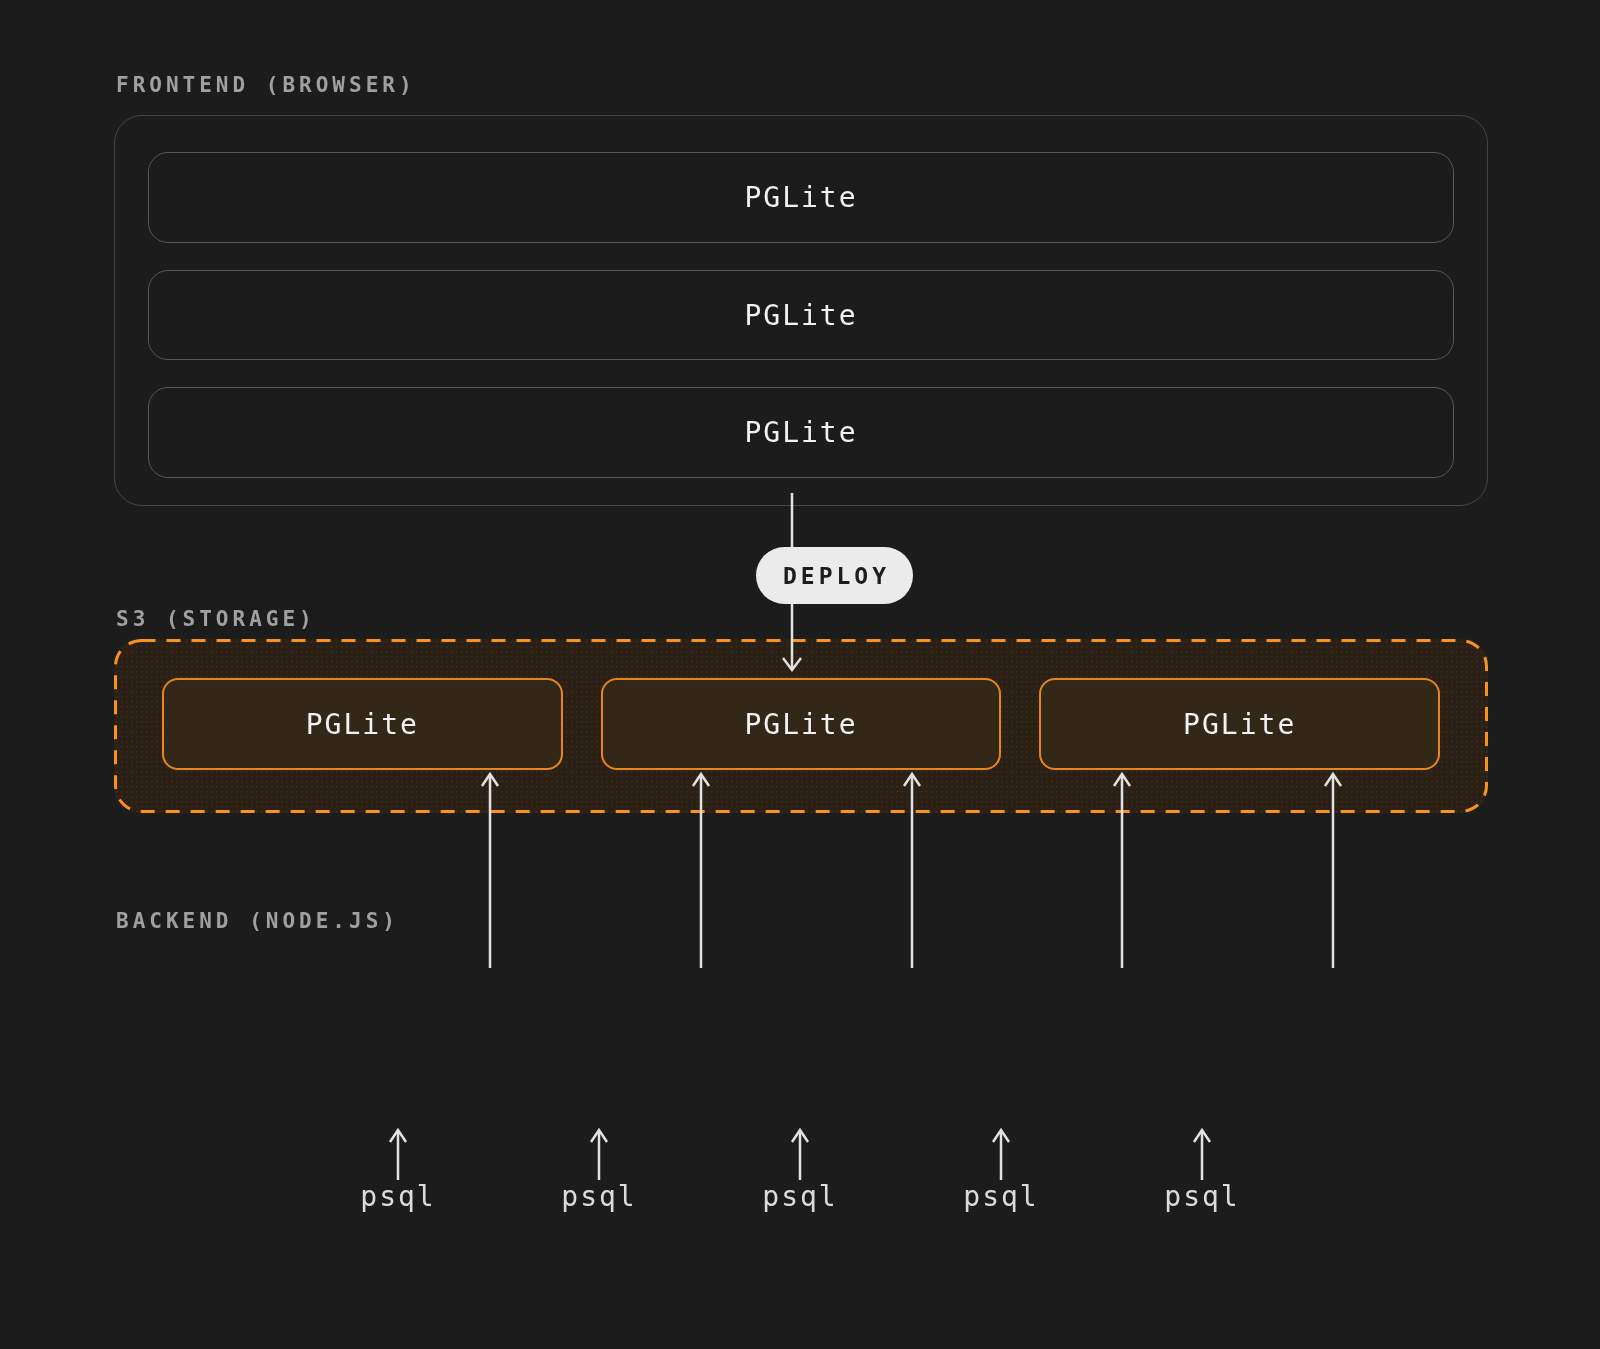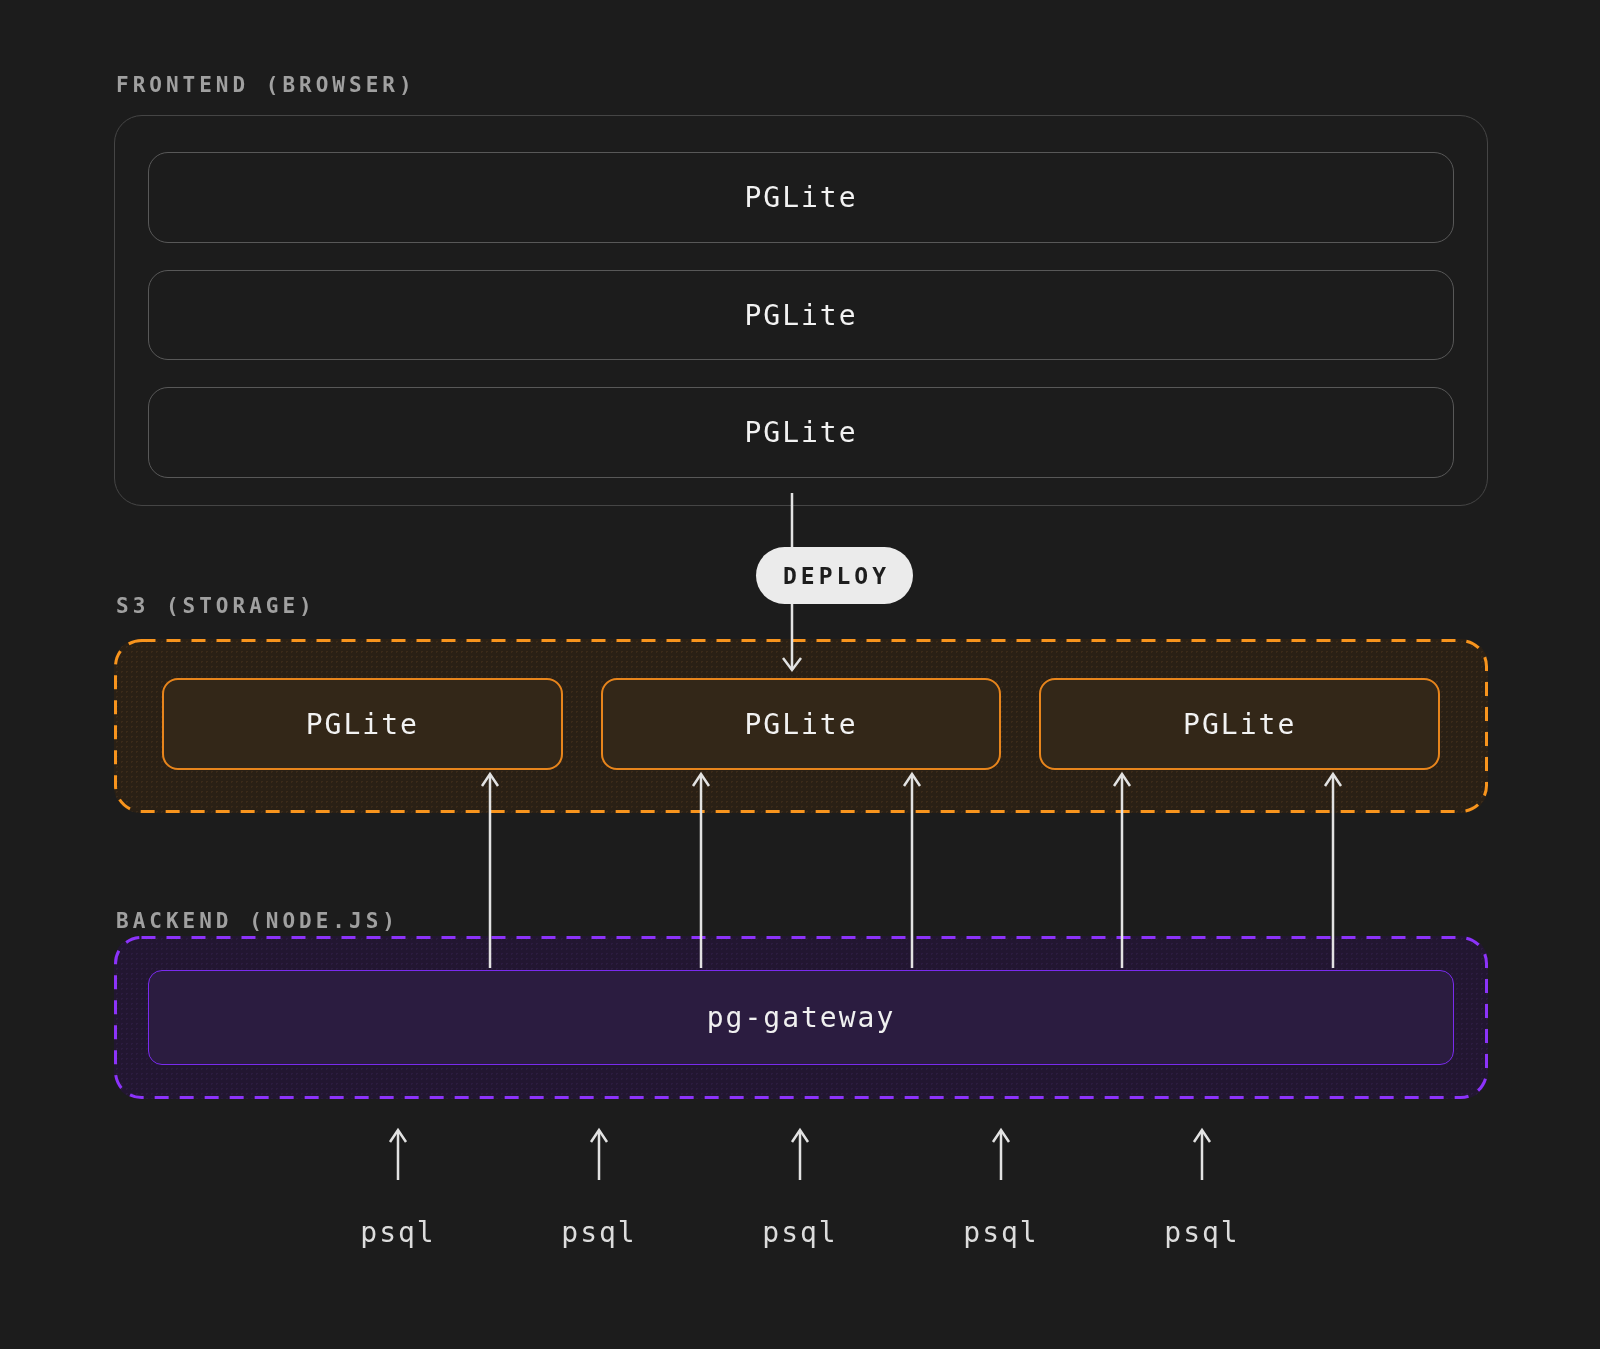--- a/index.html
+++ b/index.html
@@ -14,21 +14,21 @@
   .section-label {
     position: absolute;
     left: 116px;
     font-size: 21px;
     font-weight: 700;
     letter-spacing: 4px;
     color: #a0a0a0;
     white-space: nowrap;
   }
   .label-frontend { top: 73px; }
-  .label-s3      { top: 594px; }
+  .label-s3      { top: 607px; }
   .label-backend { top: 889px; margin-top: 20px; }
 
   
   .frontend-container {
     position: absolute;
     left: 114px; top: 115px;
     width: 1374px; height: 391px;
     border: 1px solid #454545;
     border-radius: 28px;
     box-sizing: border-box;
@@ -135,21 +135,21 @@
     align-items: center;
     justify-content: center;
     font-size: 28px;
     letter-spacing: 2px;
     color: #f0f0f0;
   }
 
   
   .psql-label {
     position: absolute;
-    top: 1216px;
+    top: 1180px;
     width: 160px;
     margin-left: -80px;
     text-align: center;
     font-size: 28px;
     letter-spacing: 2px;
     color: #dcdcdc;
   }
   .psql-1 { left: 398px; }
   .psql-2 { left: 599px; }
   .psql-3 { left: 800px; }
@@ -175,26 +175,20 @@
     <svg class="border-svg" viewBox="0 0 1374 174" preserveAspectRatio="none">
       <rect x="1.5" y="1.5" width="1371" height="171" rx="26" fill="none" stroke="#f8941d" stroke-width="3" stroke-dasharray="14 11"></rect>
     </svg>
     <div class="s3-node">PGLite</div>
     <div class="s3-node">PGLite</div>
     <div class="s3-node">PGLite</div>
   </div>
 
   <div class="section-label label-backend">BACKEND (NODE.JS)</div>
 
-  <div class="backend-container">
-    <svg class="border-svg" viewBox="0 0 1374 163" preserveAspectRatio="none">
-      <rect x="1.5" y="1.5" width="1371" height="160" rx="26" fill="none" stroke="#8c33fa" stroke-width="3" stroke-dasharray="14 11"></rect>
-    </svg>
-    <div class="gateway-node">pg-gateway</div>
-  </div>
 
   <svg class="arrows-layer" viewBox="0 0 1600 1349">
     <g stroke="#e2e2e2" stroke-width="2.5" fill="none">
 
       <g>
         <line x1="792" y1="493" x2="792" y2="670"></line>
         <polyline points="783,658 792,670 801,658"></polyline>
       </g>
 
       <g>

